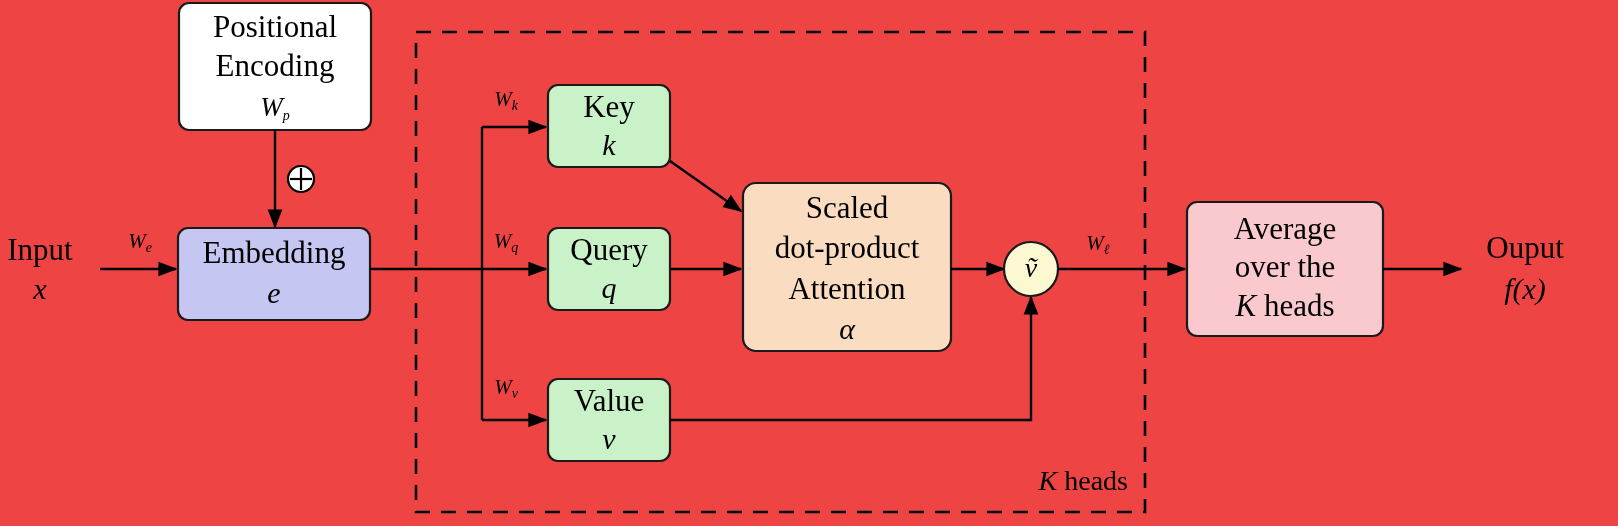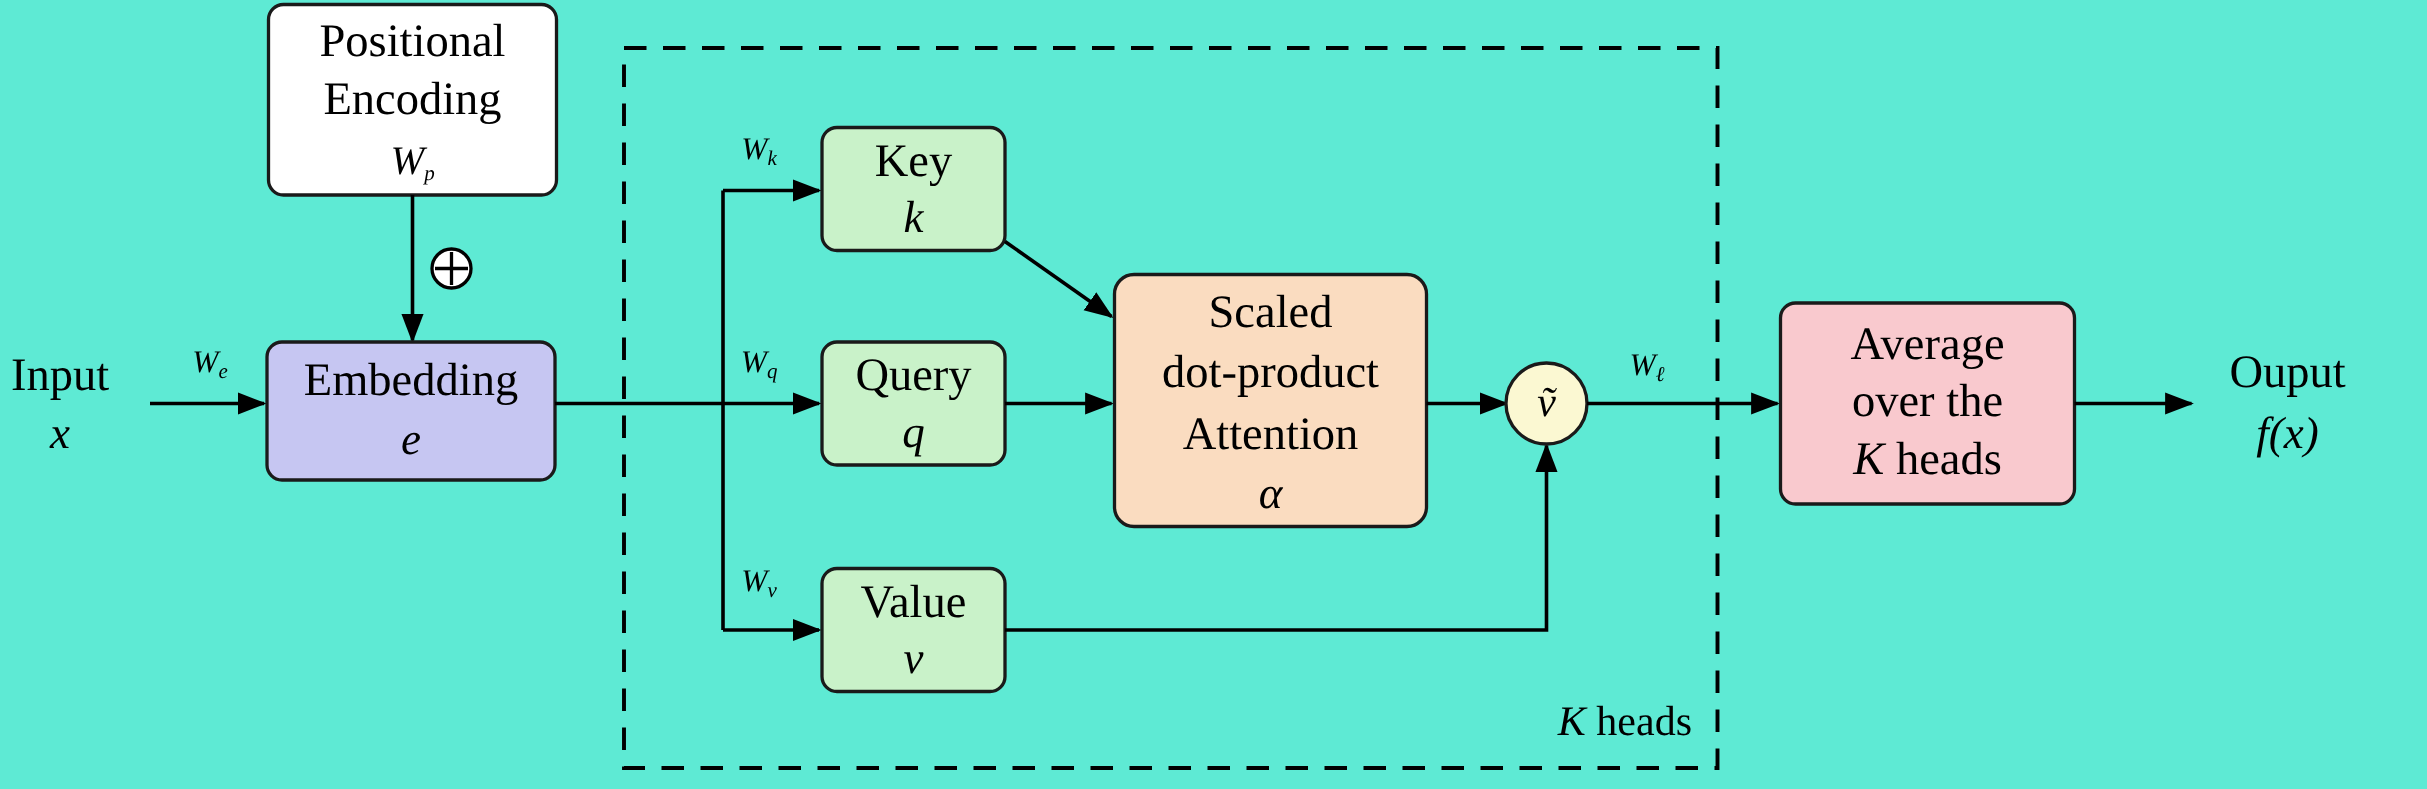--- a/index.html
+++ b/index.html
@@ -5,21 +5,21 @@
 <style>
   html, body {
     margin: 0;
     padding: 0;
     background: #ffffff;
   }
   #diagram-root {
     position: relative;
     width: 1618px;
     height: 526px;
-    background: #5eead4;
+    background: #ef4444;
     font-family: "Liberation Serif", "DejaVu Serif", serif;
     overflow: hidden;
   }
   svg#diagram-svg {
     position: absolute;
     top: 0; left: 0;
     width: 1618px;
     height: 526px;
   }
   .box-rect {

